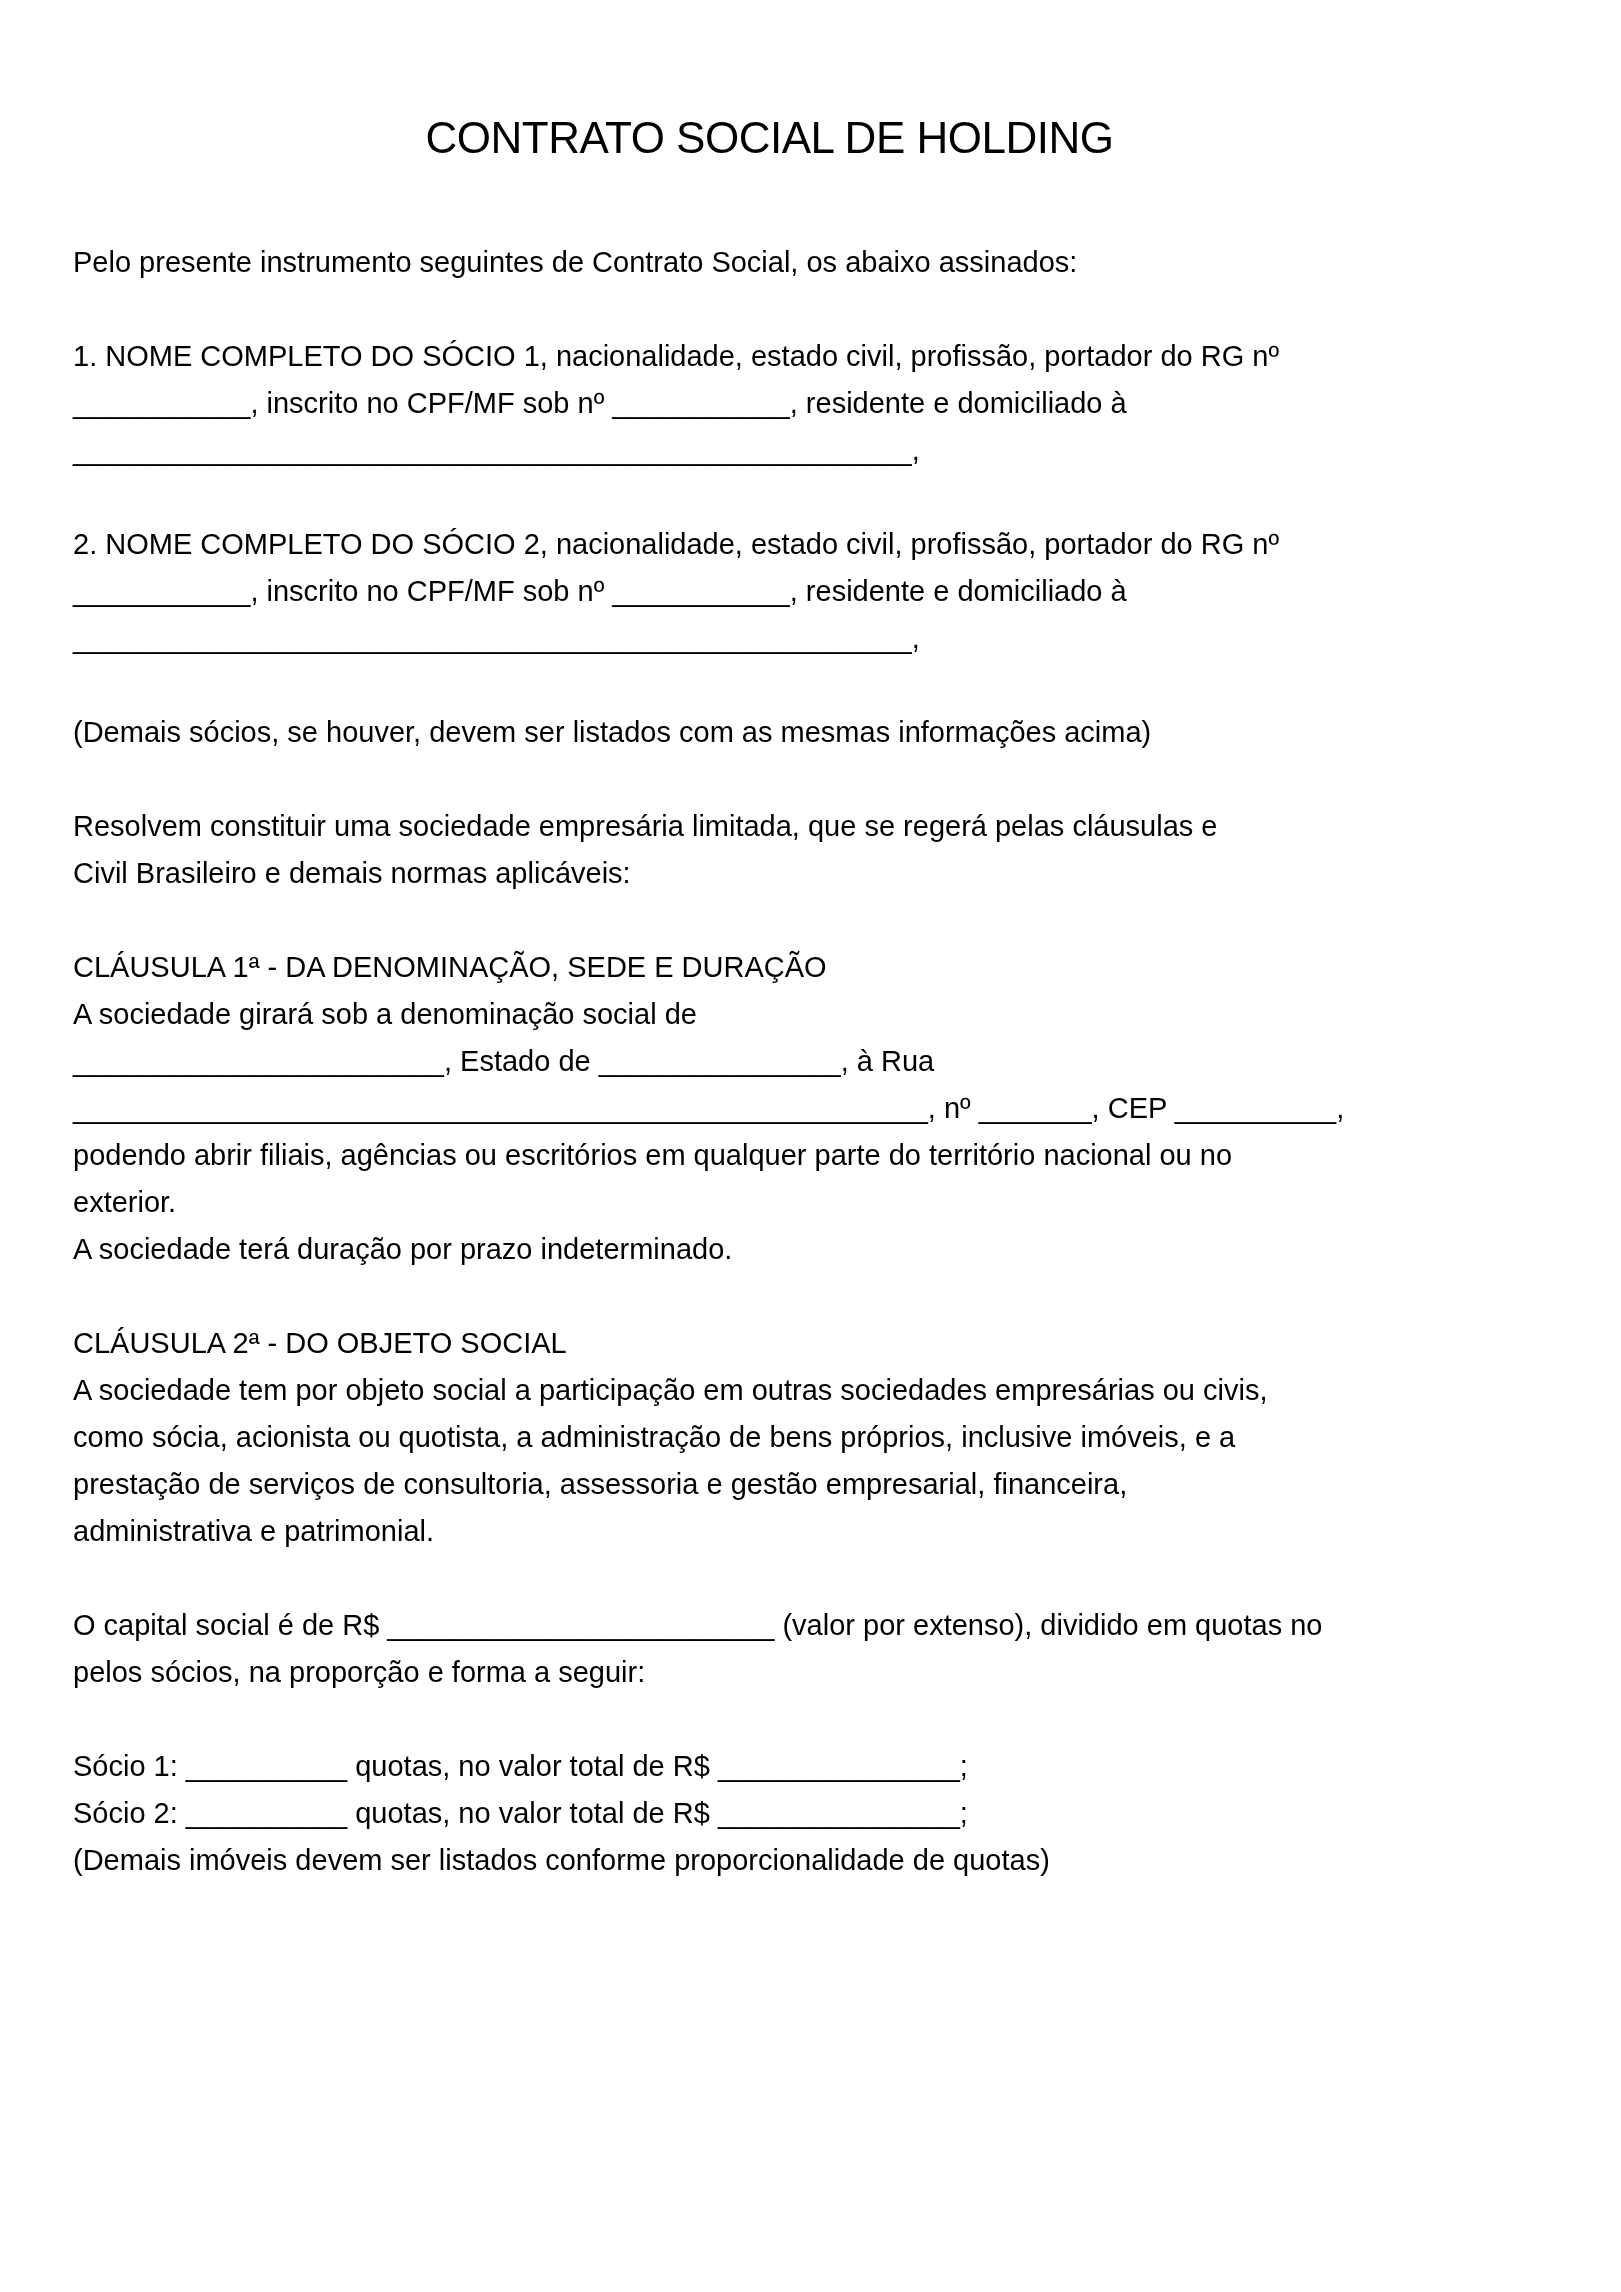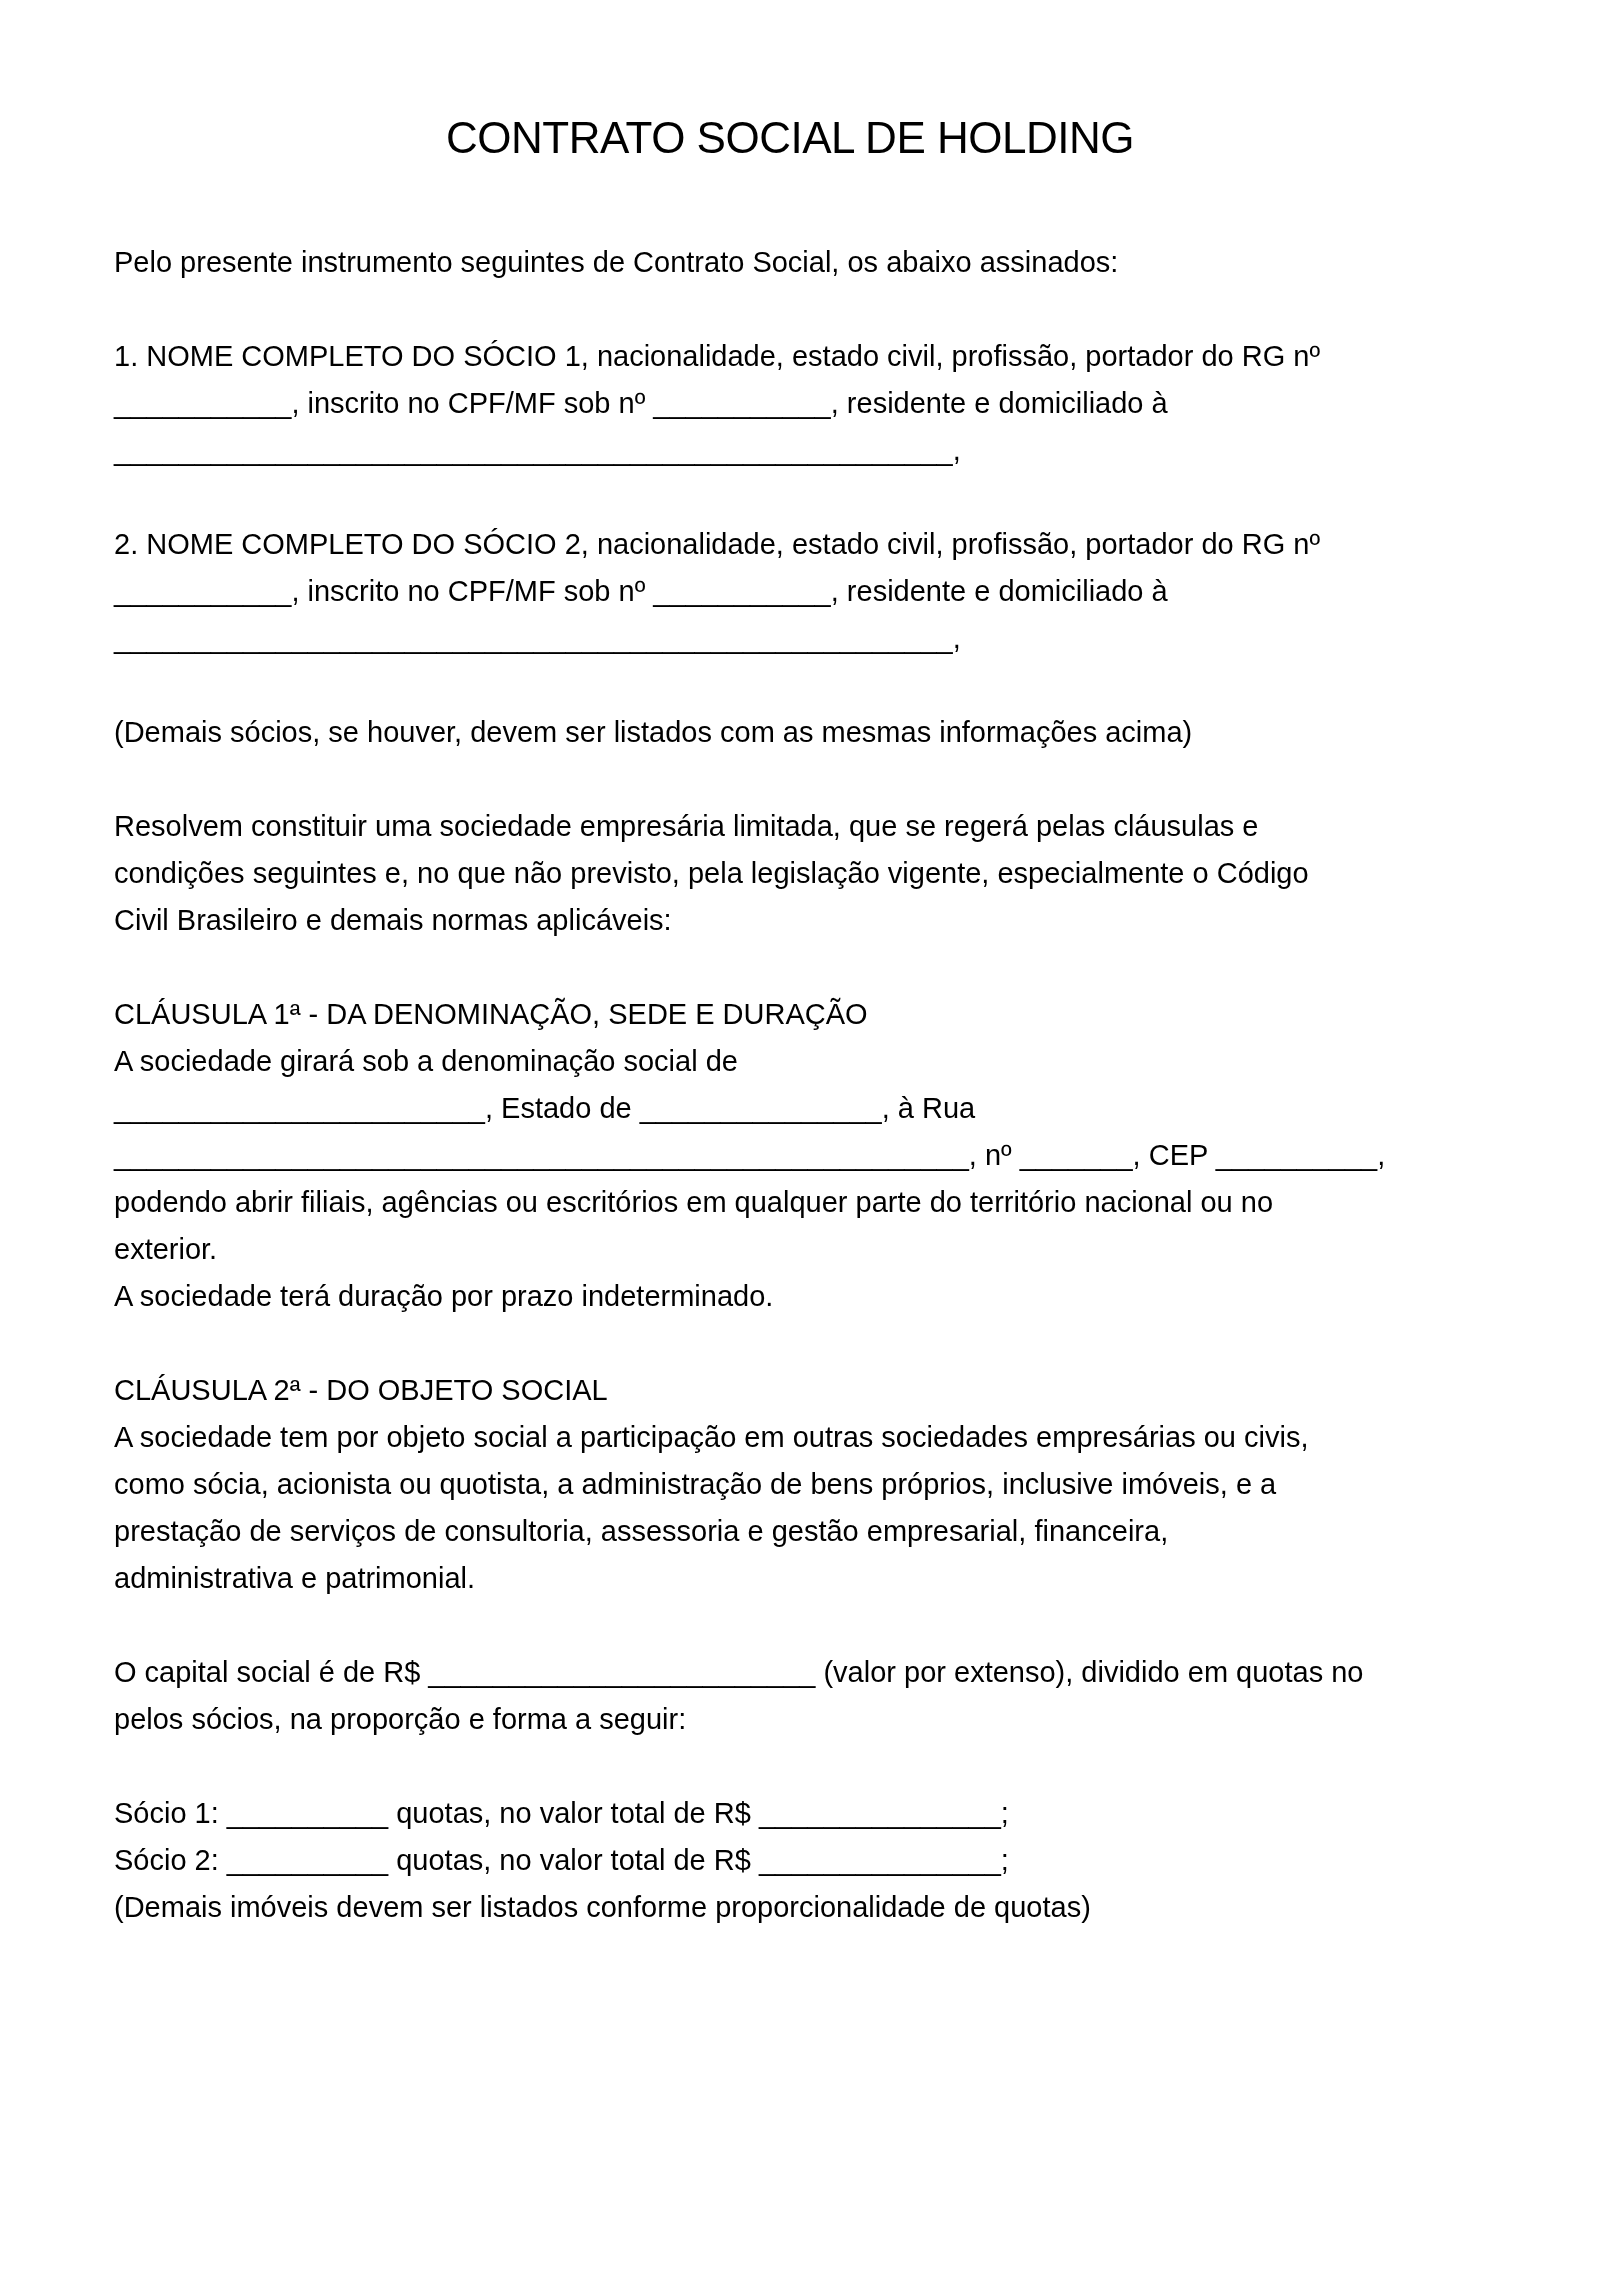--- a/index.html
+++ b/index.html
@@ -10,21 +10,21 @@
   .page {
     position: relative;
     width: 1621px;
     height: 2293px;
     box-sizing: border-box;
     background: #ffffff;
     color: #000000;
     font-family: "Liberation Sans", "DejaVu Sans", sans-serif;
     font-size: 29px;
     line-height: 47px;
-    padding: 110px 155px 0 114px;
+    padding: 110px 155px 0 73px;
     overflow: hidden;
   }
   .doc-title {
     font-size: 44px;
     line-height: 55px;
     font-weight: 400;
     text-align: center;
     white-space: pre;
     margin: 0 0 74px 0;
     letter-spacing: -0.5px;
@@ -63,21 +63,20 @@
     <div class="line">___________, inscrito no CPF/MF sob nº ___________, residente e domiciliado à</div>
     <div class="line">____________________________________________________,</div>
   </div>
 
   <div class="para">
     <div class="line">(Demais sócios, se houver, devem ser listados com as mesmas informações acima)</div>
   </div>
 
   <div class="para">
     <div class="line">Resolvem constituir uma sociedade empresária limitada, que se regerá pelas cláusulas e</div>
-    <div class="line">condições seguintes e, no que não previsto, pela legislação vigente, especialmente o Código</div>
     <div class="line">Civil Brasileiro e demais normas aplicáveis:</div>
   </div>
 
   <div class="para">
     <div class="line">CLÁUSULA 1ª - DA DENOMINAÇÃO, SEDE E DURAÇÃO</div>
     <div class="line">A sociedade girará sob a denominação social de</div>
     <div class="line">_______________________, Estado de _______________, à Rua</div>
     <div class="line">_____________________________________________________, nº _______, CEP __________,</div>
     <div class="line">podendo abrir filiais, agências ou escritórios em qualquer parte do território nacional ou no</div>
     <div class="line">exterior.</div>

